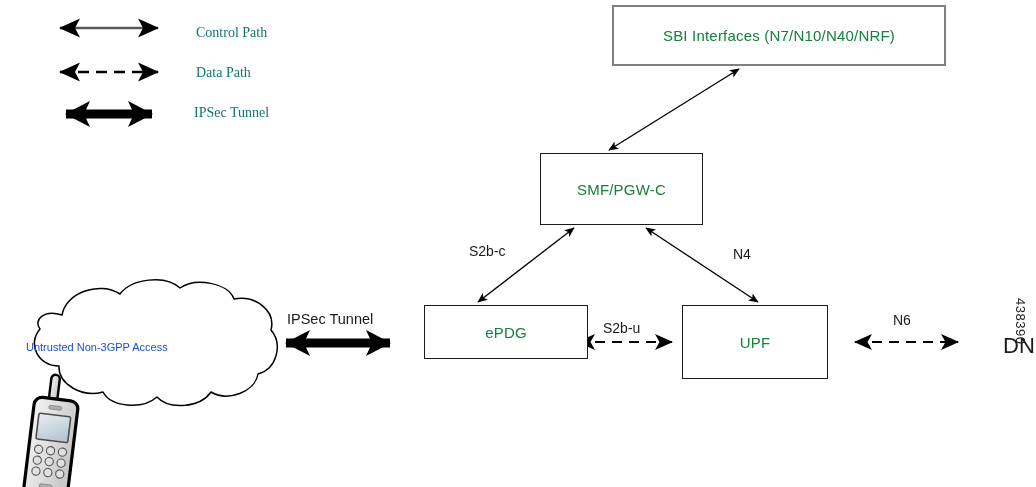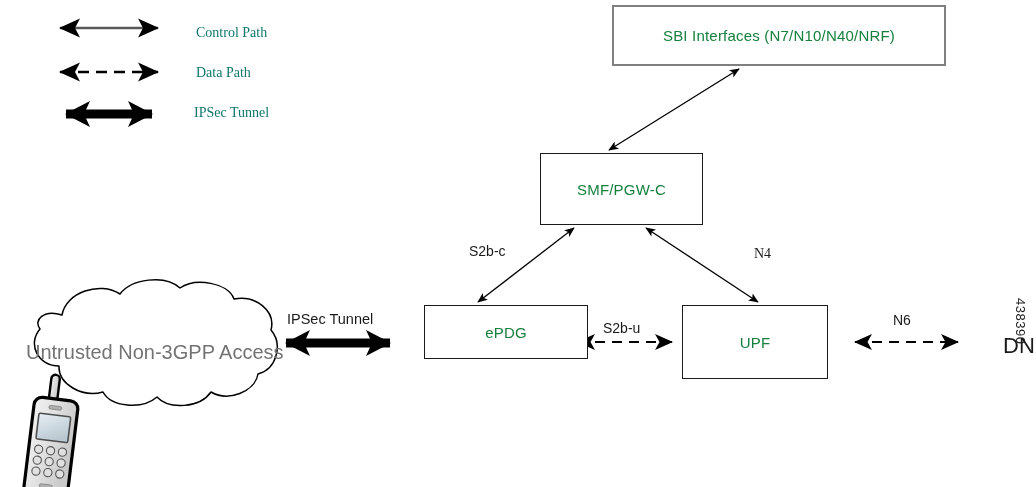--- a/index.html
+++ b/index.html
@@ -67,37 +67,37 @@
     height: 74px;
     border: 1.4px solid #1a1a1a;
   }
   .edge-label {
     position: absolute;
     font-size: 14px;
     color: #1a1a1a;
     white-space: nowrap;
   }
   .lbl-s2bc { left: 469px; top: 243px; }
-  .lbl-n4   { left: 754px; top: 246px; font-family: Liberation Serif, serif; }
+  .lbl-n4   { left: 733px; top: 246px; }
   .lbl-s2bu { left: 603px; top: 320px; }
   .lbl-n6   { left: 893px; top: 312px; }
   .lbl-ipsec-link { left: 287px; top: 311px; font-size: 14.5px; }
   .dn-label {
     position: absolute;
     left: 1003px;
     top: 333px;
     font-size: 22px;
     color: #1a1a1a;
   }
   .cloud-label {
     position: absolute;
     left: 26px;
     top: 341px;
-    font-size: 20px;
-    color: #737373;
+    font-size: 11px;
+    color: #1d4ed8;
     white-space: nowrap;
   }
   .legend-label {
     position: absolute;
     font-size: 14px;
     color: #0f766e;
     white-space: nowrap;
     font-family: Liberation Serif, serif;
   }
   .lg-1 { left: 196px; top: 25px; }

